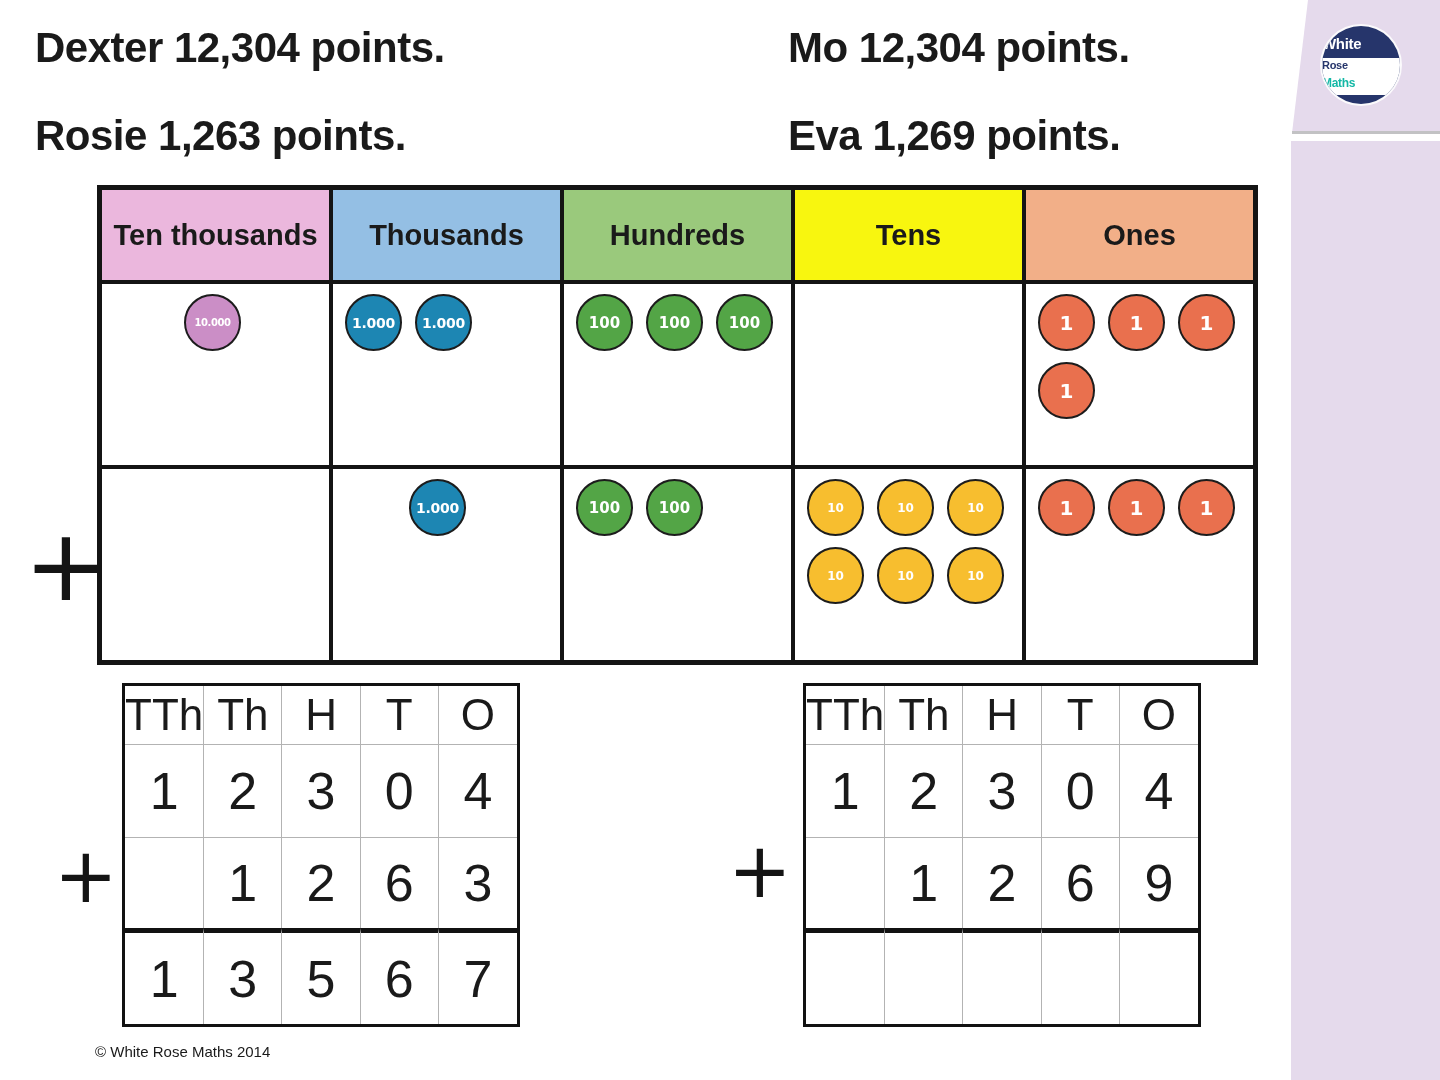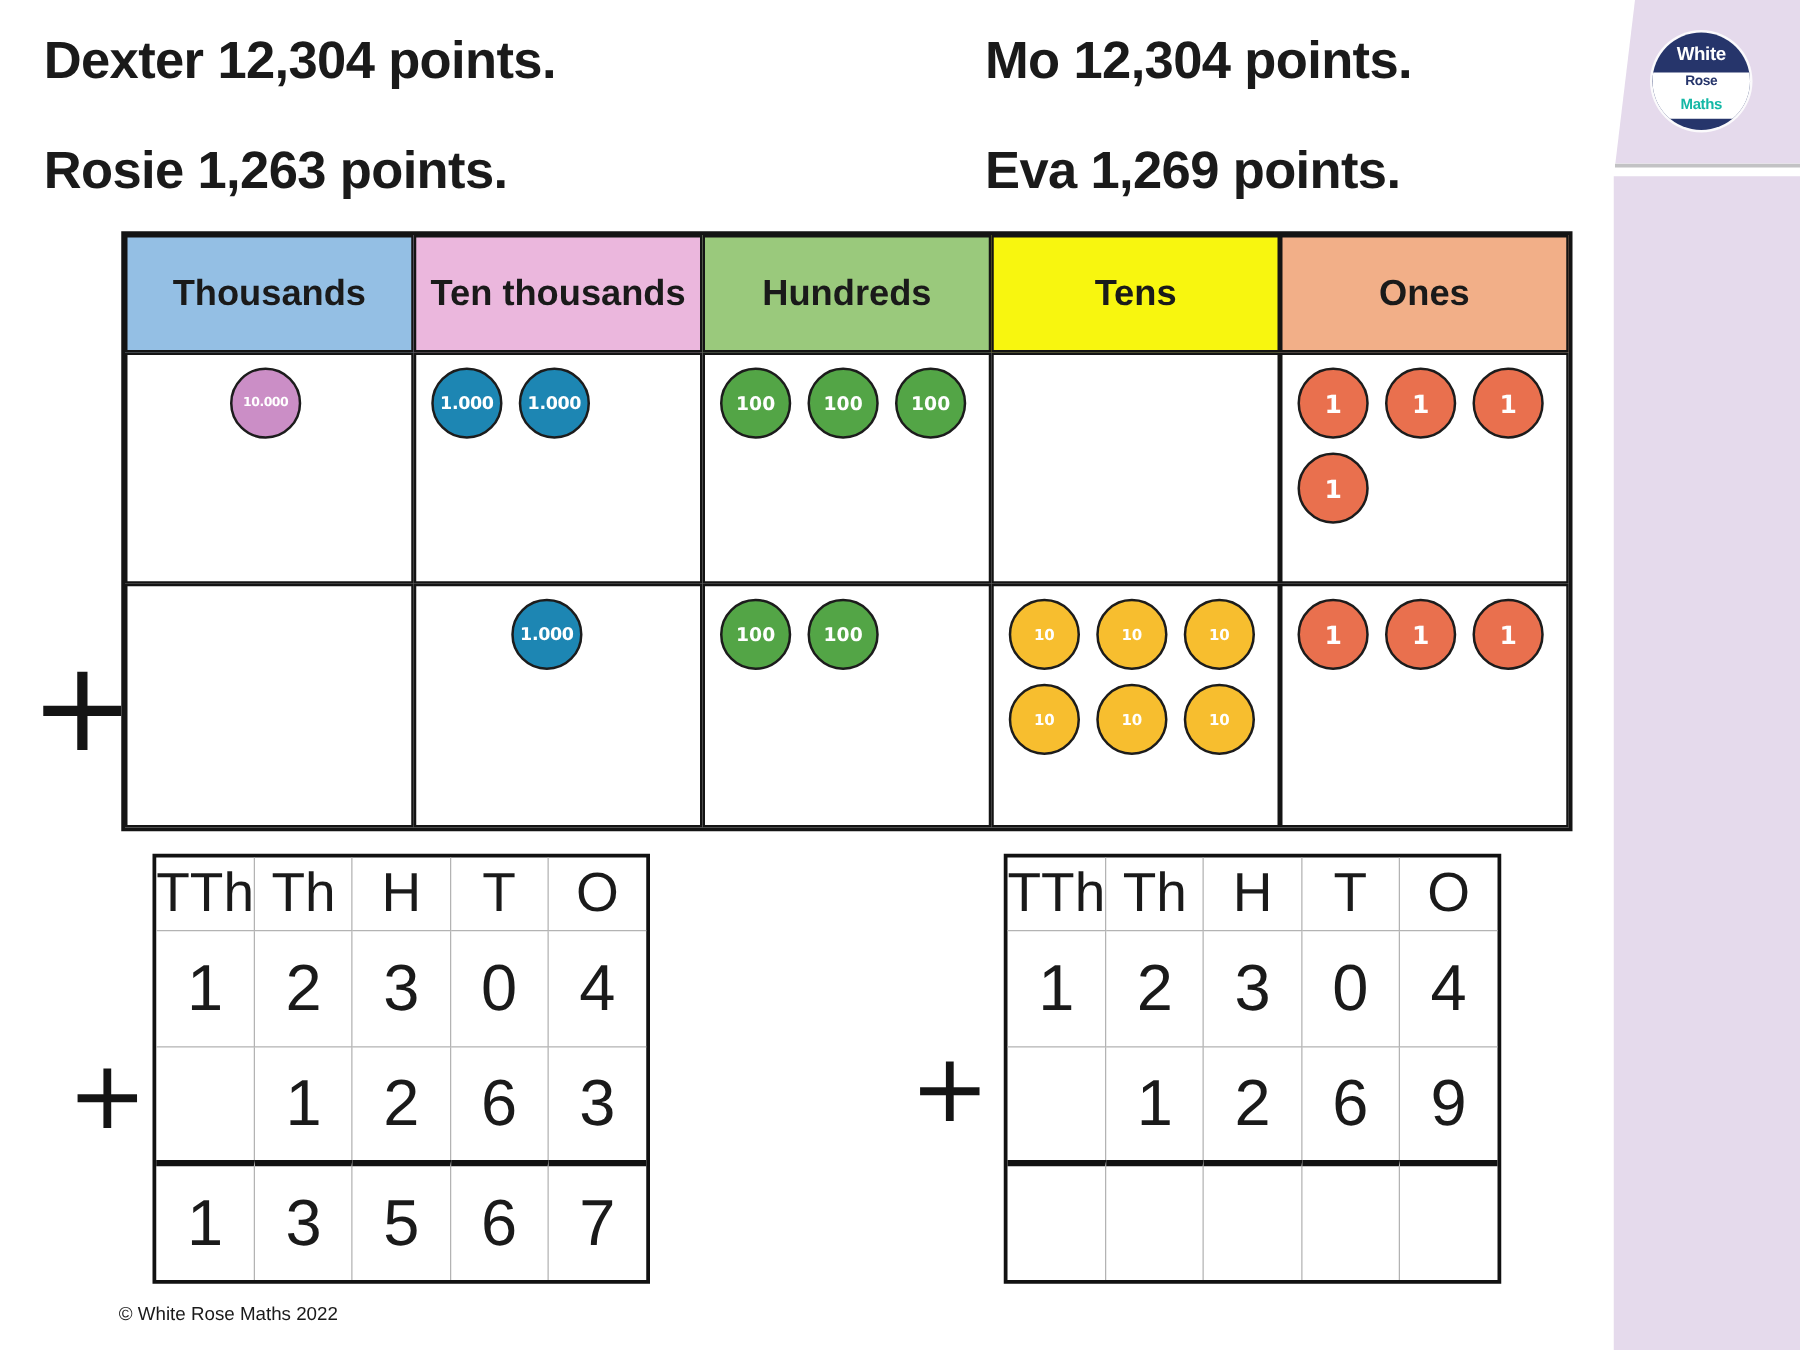--- a/index.html
+++ b/index.html
@@ -9,21 +9,21 @@
   
   .band-top{position:absolute;left:1290px;top:0;width:150px;height:131px;background:#E5DAEC;
             clip-path:polygon(12% 0,100% 0,100% 100%,1.5% 100%);}
   .band-shadow{position:absolute;left:1292px;top:131px;width:148px;height:3px;background:#8f8f93;opacity:.55;}
   .band-bottom{position:absolute;left:1291px;top:141px;width:149px;height:939px;background:#E5DAEC;}
 
   
   .logo{position:absolute;left:1322px;top:26px;width:78px;height:78px;border-radius:50%;
         background:#26356B;overflow:hidden;box-shadow:0 0 0 2px rgba(255,255,255,.85);}
   .logo-band{position:absolute;left:0;top:41%;width:100%;height:47%;background:#ffffff;}
-  .logo-line{position:absolute;left:0;right:0;text-align:center;font-weight:bold;letter-spacing:-.3px;}
+  .logo-line{position:absolute;left:0;right:0;font-weight:bold;letter-spacing:-.3px;}
   .logo-l1{top:9px;color:#ffffff;font-size:15px;}
   .logo-l2{top:33px;color:#26356B;font-size:11px;}
   .logo-l3{top:50px;color:#14b8a6;font-size:12px;}
 
   
   .headline{position:absolute;font-size:42px;font-weight:600;letter-spacing:-.5px;white-space:nowrap;}
   .hl-left-1{left:35px;top:24px;}
   .hl-left-2{left:35px;top:112px;}
   .hl-right-1{left:788px;top:24px;}
   .hl-right-2{left:788px;top:112px;}
@@ -81,22 +81,22 @@
     <span class="logo-line logo-l3">Maths</span>
   </div>
 
   <div class="headline hl-left-1">Dexter 12,304 points.</div>
   <div class="headline hl-left-2">Rosie 1,263 points.</div>
   <div class="headline hl-right-1">Mo 12,304 points.</div>
   <div class="headline hl-right-2">Eva 1,269 points.</div>
 
   <div class="plus pv-plus">+</div>
   <div class="pv-chart" id="pv-chart">
+      <div class="pv-cell pv-hdr" style="background: rgb(235, 183, 221);">Ten thousands</div>
       <div class="pv-cell pv-hdr" style="background: rgb(148, 191, 228);">Thousands</div>
-      <div class="pv-cell pv-hdr" style="background: rgb(235, 183, 221);">Ten thousands</div>
       <div class="pv-cell pv-hdr" style="background: rgb(154, 201, 124);">Hundreds</div>
       <div class="pv-cell pv-hdr" style="background: rgb(248, 246, 15);">Tens</div>
       <div class="pv-cell pv-hdr" style="background: rgb(242, 175, 136);">Ones</div>
       <div class="pv-cell pv-body">
         <div class="counter c0" style="background: rgb(203, 142, 198); margin-left: 70px;">10.000</div>
       </div>
       <div class="pv-cell pv-body">
         <div class="counter c1" style="background: rgb(29, 134, 179);">1.000</div>
         <div class="counter c1" style="background: rgb(29, 134, 179);">1.000</div>
       </div>
@@ -176,14 +176,14 @@
       <div class="add-cell num-cell last-addend">2</div>
       <div class="add-cell num-cell last-addend">6</div>
       <div class="add-cell num-cell col-last last-addend">9</div>
       <div class="add-cell num-cell answer"></div>
       <div class="add-cell num-cell answer"></div>
       <div class="add-cell num-cell answer"></div>
       <div class="add-cell num-cell answer"></div>
       <div class="add-cell num-cell answer col-last"></div>
     </div>
 
-  <div class="copyright">© White Rose Maths 2022</div>
+  <div class="copyright">© White Rose Maths 2014</div>
 </div>
 
 </body></html>

